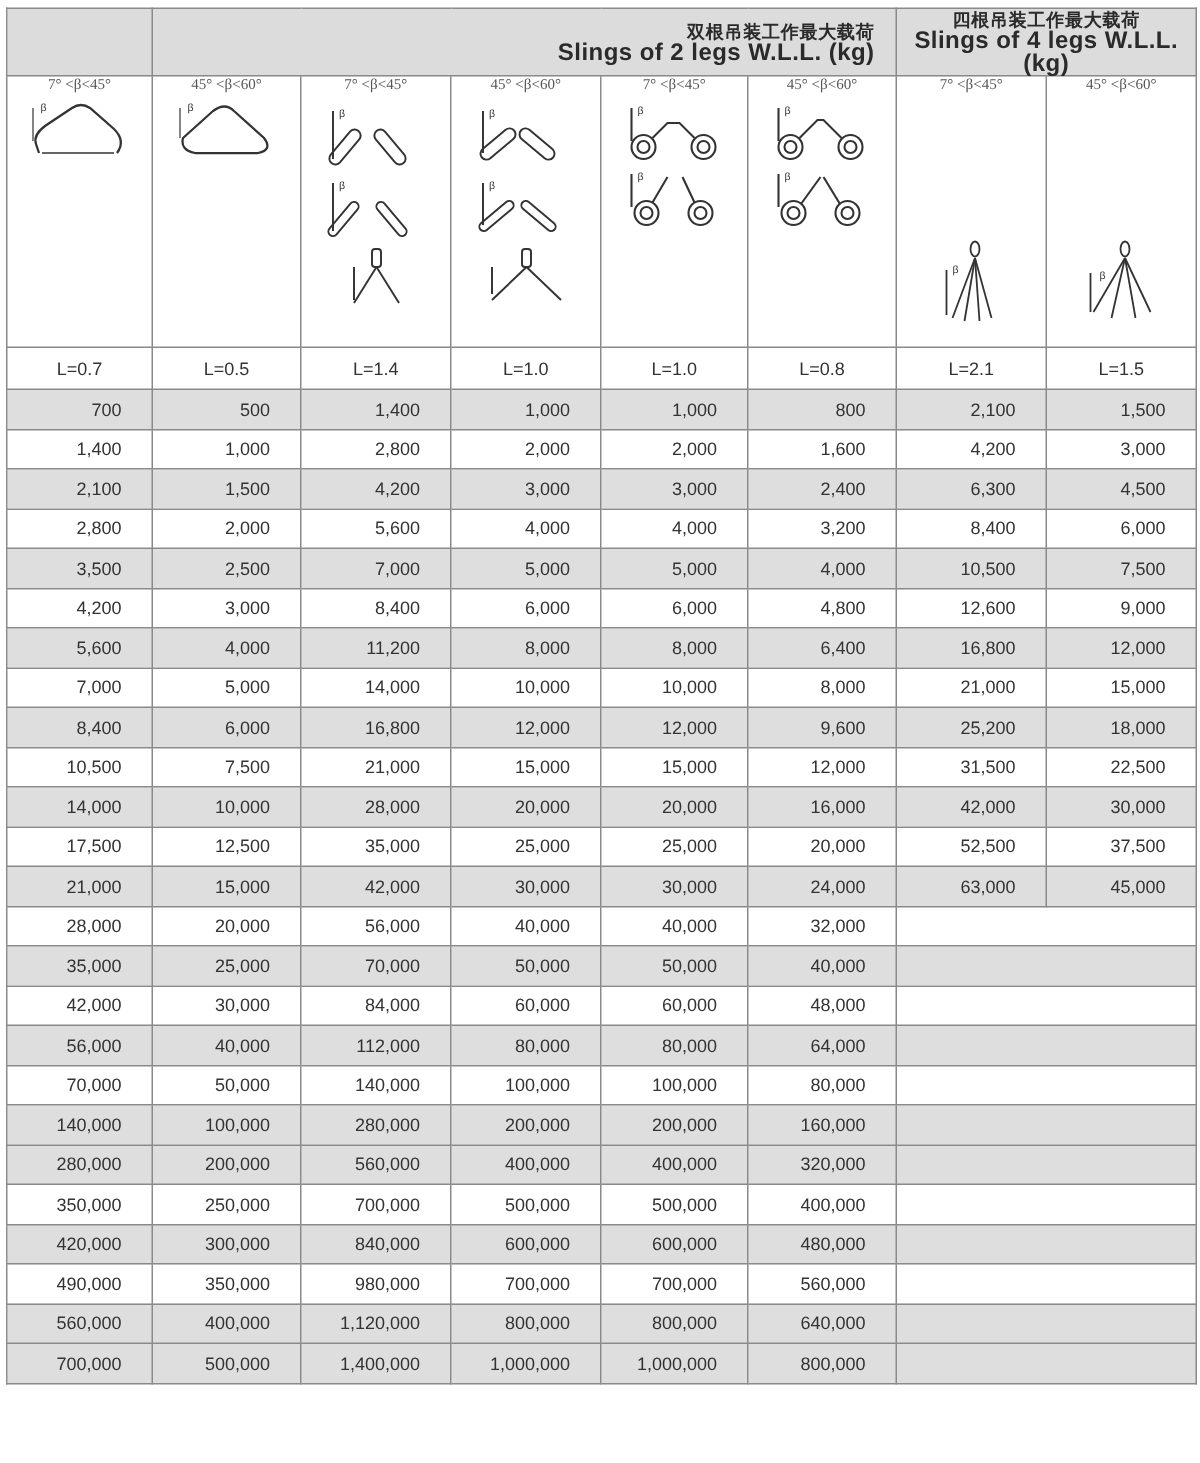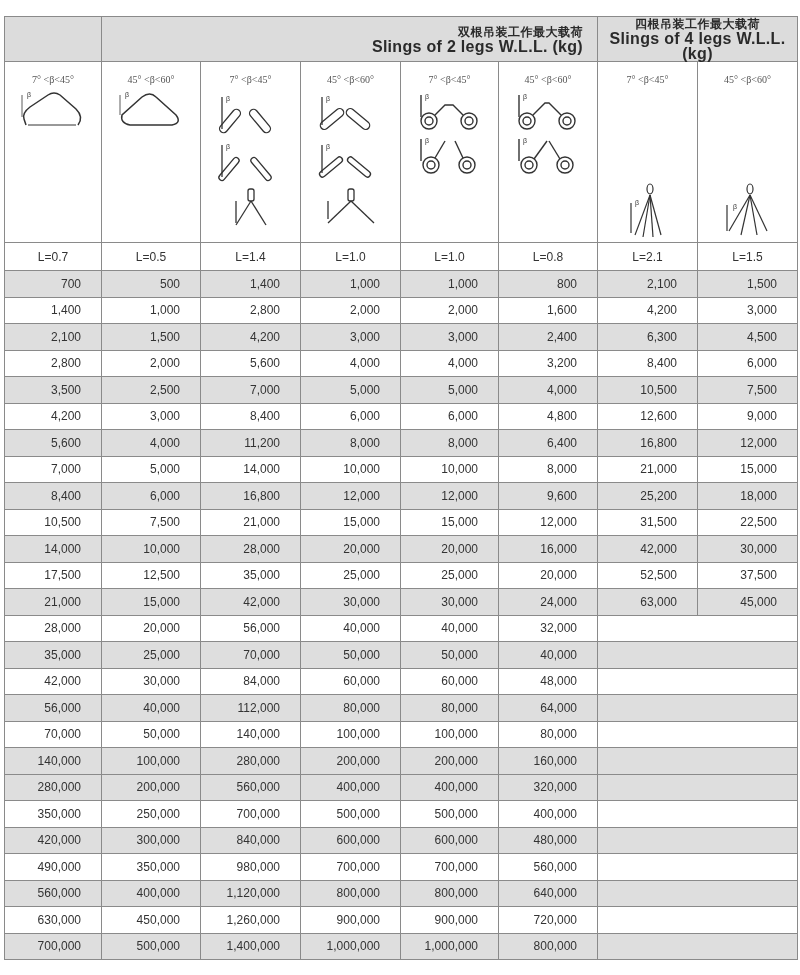--- a/index.html
+++ b/index.html
@@ -1,27 +1,27 @@
 <!DOCTYPE html>
 <html><head>
 <meta charset="utf-8">
 <style>
   html, body { margin: 0; padding: 0; background: #ffffff; }
   body { width: 800px; height: 975px; position: relative; overflow: hidden; font-family: "Liberation Sans", sans-serif; color: #333; }
-  table.wll { position: absolute; left: 4px; top: 16px; border-collapse: collapse; table-layout: fixed; width: 793px; }
+  table.wll { position: absolute; left: 4px; top: 5px; border-collapse: collapse; table-layout: fixed; width: 793px; }
   table.wll td, table.wll th { border: 1px solid #8a8a8a; padding: 0; }
   col.c0 { width: 97px; } col.c1 { width: 99px; } col.c2 { width: 100px; } col.c3 { width: 100px; }
   col.c4 { width: 98px; } col.c5 { width: 99px; } col.c6 { width: 100px; } col.c7 { width: 100px; }
   tr.hdr th { height: 36px; background: #dcdcdc; font-weight: bold; color: #2a2a2a; text-align: right; vertical-align: middle; padding-right: 14px; }
   tr.hdr th.blank { background: #dcdcdc; }
   tr.hdr th.four { text-align: center; padding-right: 0; }
   .zh { font-size: 12px; line-height: 14px; letter-spacing: 0.5px; }
   .en { font-size: 16px; line-height: 15px; letter-spacing: 0.3px; }
   tr.icons td { height: 180px; vertical-align: top; text-align: center; background: #fff; }
-  .angle { font-family: "Liberation Serif", serif; font-size: 10px; color: #555; margin-top: 12px; white-space: nowrap; }
+  .angle { font-family: "Liberation Serif", serif; font-size: 10px; color: #555; margin-top: 0; white-space: nowrap; }
   .ic { display: block; margin: 4px auto 0; }
   tr.lrow td { height: 27px; text-align: center; font-size: 12px; color: #333; background: #fff; margin-left: 29px; }
   tr.data td { height: 25.5px; text-align: right; padding-right: 20px; font-size: 12px; color: #333; }
   tr.data.g td { background: #dedede; }
   tr.data.w td { background: #ffffff; }
   td.merged { padding-right: 0 !important; }
 </style>
 </head>
 <body>
 
@@ -411,29 +411,20 @@
       </tr>
       <tr class="data g">
         <td>560,000</td>
         <td>400,000</td>
         <td>1,120,000</td>
         <td>800,000</td>
         <td>800,000</td>
         <td>640,000</td>
         <td colspan="2" class="merged"></td>
       </tr>
-      <tr class="data w">
-        <td>630,000</td>
-        <td>450,000</td>
-        <td>1,260,000</td>
-        <td>900,000</td>
-        <td>900,000</td>
-        <td>720,000</td>
-        <td colspan="2" class="merged"></td>
-      </tr>
       <tr class="data g">
         <td>700,000</td>
         <td>500,000</td>
         <td>1,400,000</td>
         <td>1,000,000</td>
         <td>1,000,000</td>
         <td>800,000</td>
         <td colspan="2" class="merged"></td>
       </tr>
     </tbody>

